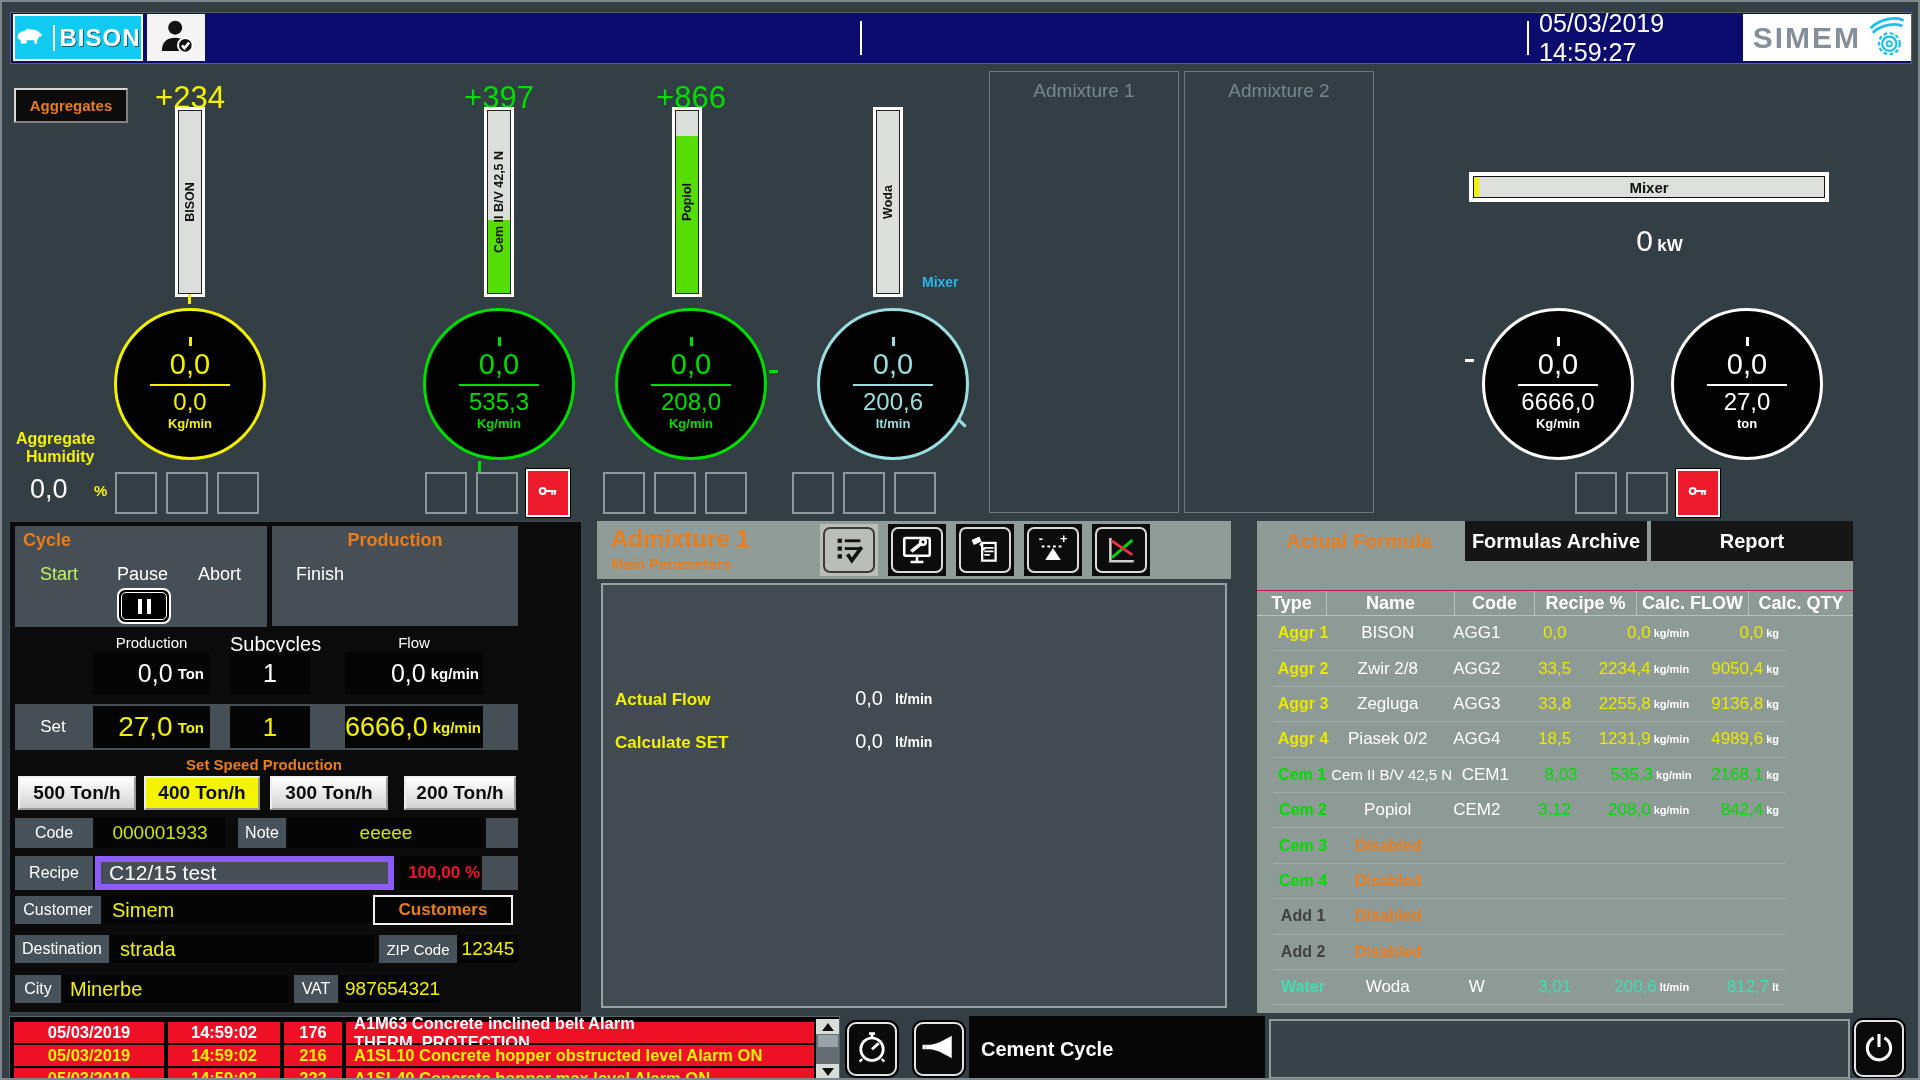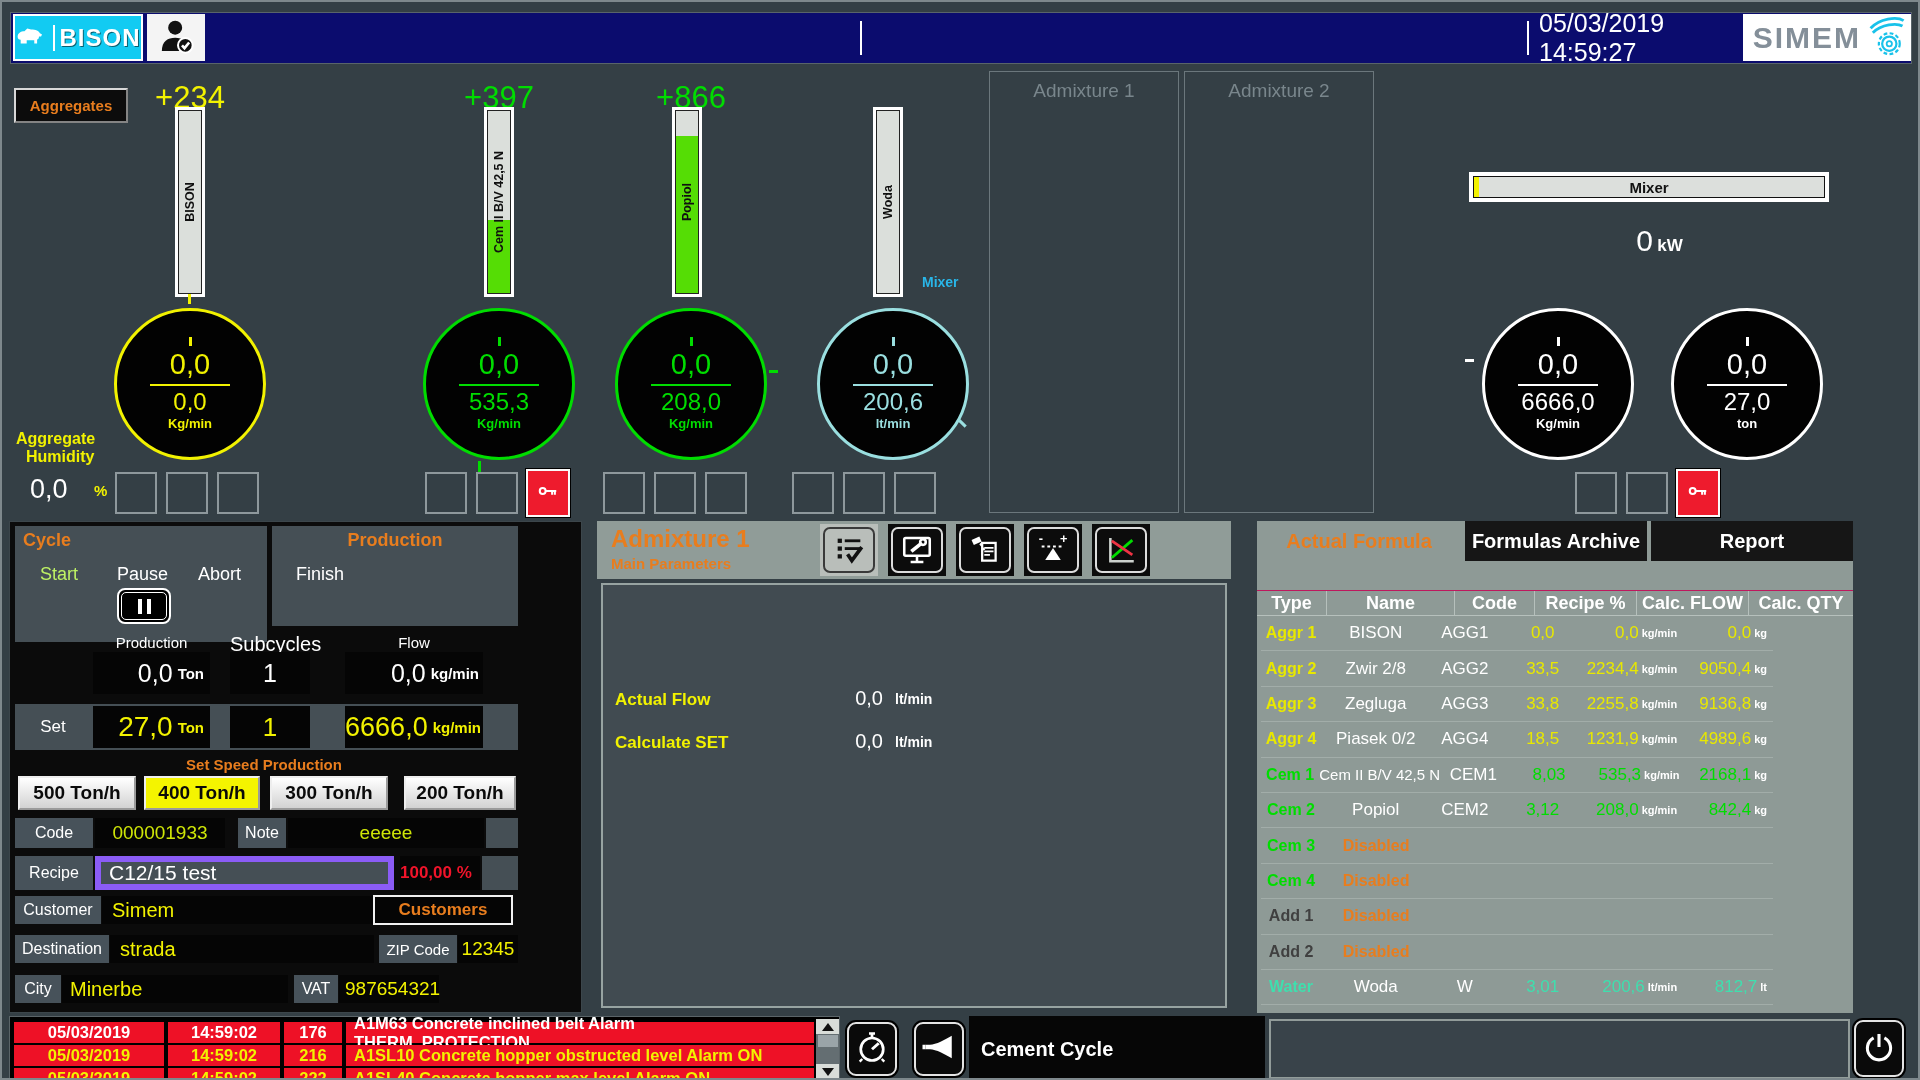--- a/index.html
+++ b/index.html
@@ -63,21 +63,21 @@
   .icobtn.lite{background:#b9beba}
   .icobtn.lite .icoinner{border-color:#3a3a3a}
   
   #formula{left:1255px;top:519px;width:596px;height:492px;background:#8e9a96}
   .tab{top:0;height:40px;display:flex;align-items:center;justify-content:center;font-weight:bold;font-size:20px}
   .tab.inactive{background:#161616;color:#fff}
   .fhead,.frow{display:flex}
   .fhead{left:0;top:69px;width:596px;height:26px;border-top:1px solid #be185d;border-bottom:1px solid #b6c0bc;box-sizing:border-box}
   .fhead div{color:#fff;font-weight:bold;font-size:18px;display:flex;align-items:center;justify-content:center;
     border-right:1px solid #b6c0bc;box-sizing:border-box}
-  #frows{left:4px;top:95px;width:512px}
+  #frows{left:16px;top:95px;width:512px}
   .frow{height:35.4px;border-bottom:1px solid #a2ada9;align-items:center;box-sizing:border-box}
   .c0{width:70px}.c1{width:128px}.c2{width:80px}.c3{width:102px}.c4{width:112px}.c5{width:104px}
   .frow div{display:flex;align-items:center;justify-content:center;box-sizing:border-box}
   .frow .num{justify-content:flex-end;padding-right:6px;gap:3px}
   .ft{font-weight:bold;font-size:16px}
   .fn{color:#fff;font-size:17px;white-space:nowrap}
   .fv{font-size:17px}
   .fu{font-size:11px;font-weight:bold;color:#fff}
   .t-aggr{color:#e8e800}.t-cem{color:#00dd00}.t-add{color:#404040}.t-water{color:#3fdfae}
   .dis{color:#e87d1e;font-weight:bold;font-size:16px}
@@ -274,21 +274,21 @@
   <div class="abs keybtn" style="left:1674px">
     <span><svg width="30" height="22" viewBox="0 0 24 24">
           <g stroke="#fff" stroke-width="2.2" fill="none">
             <circle cx="6.2" cy="12" r="3.2"></circle>
             <path d="M9.4 12H21M16.5 12v4M19.5 12v4"></path>
           </g>
         </svg></span>
   </div>
 
   <div id="cycle-panel" class="abs">
-    <div class="abs graypanel" style="left:5px;top:4px;width:252px;height:116px">
+    <div class="abs graypanel" style="left:5px;top:4px;width:252px;height:101px">
       <div class="abs orange" style="left:8px;top:4px;font-size:18px">Cycle</div>
       <div class="abs" style="left:25px;top:38px;color:#bef264;font-size:18px">Start</div>
       <div class="abs" style="left:102px;top:38px;color:#fff;font-size:18px">Pause</div>
       <div class="abs" style="left:183px;top:38px;color:#fff;font-size:18px">Abort</div>
       <div class="abs" style="left:102px;top:62px;width:54px;height:36px;border:2px solid #fff;border-radius:8px;background:#000;box-sizing:border-box">
         <div style="margin:2px;height:26px;border:1px solid #fff;border-radius:5px;display:flex;align-items:center;justify-content:center;gap:5px">
           <span style="width:4px;height:15px;background:#fff"></span>
             <span style="width:4px;height:15px;background:#fff"></span>
         </div>
       </div>
@@ -339,21 +339,21 @@
     <div class="abs graybox" style="left:228px;top:296px;width:48px;height:30px;font-size:16px">Note</div>
     <div class="abs blackbox" style="left:278px;top:296px;width:196px;height:30px;justify-content:center">
       <span style="color:#cfe607;font-size:19px">eeeee</span>
     </div>
     <div class="abs graypanel" style="left:476px;top:296px;width:32px;height:30px"></div>
 
     <div class="abs graybox" style="left:5px;top:334px;width:78px;height:34px;font-size:16px">Recipe</div>
     <div class="abs" style="left:85px;top:334px;width:299px;height:34px;background:#454f55;border:6px solid #8b5cf6;box-sizing:border-box;display:flex;align-items:center">
       <span style="color:#fff;font-size:21px;margin-left:8px">C12/15 test</span>
     </div>
-    <div class="abs blackbox" style="left:390px;top:334px;width:80px;height:34px;justify-content:flex-start">
+    <div class="abs blackbox" style="left:390px;top:334px;width:80px;height:34px;justify-content:flex-end">
       <span style="color:#f0142a;font-size:17px;font-weight:bold">100,00 %</span>
     </div>
     <div class="abs graypanel" style="left:472px;top:334px;width:36px;height:34px"></div>
 
     <div class="abs graybox" style="left:5px;top:374px;width:86px;height:28px;font-size:16px">Customer</div>
     <div class="abs blackbox" style="left:92px;top:374px;width:272px;height:28px">
       <span class="yellow" style="font-size:20px;margin-left:10px">Simem</span>
     </div>
     <div class="abs" style="left:363px;top:373px;width:140px;height:30px;background:#050505;border:2px solid #f2f2f2;box-sizing:border-box;display:flex;align-items:center;justify-content:center">
       <span class="orange" style="font-size:17px">Customers</span>

